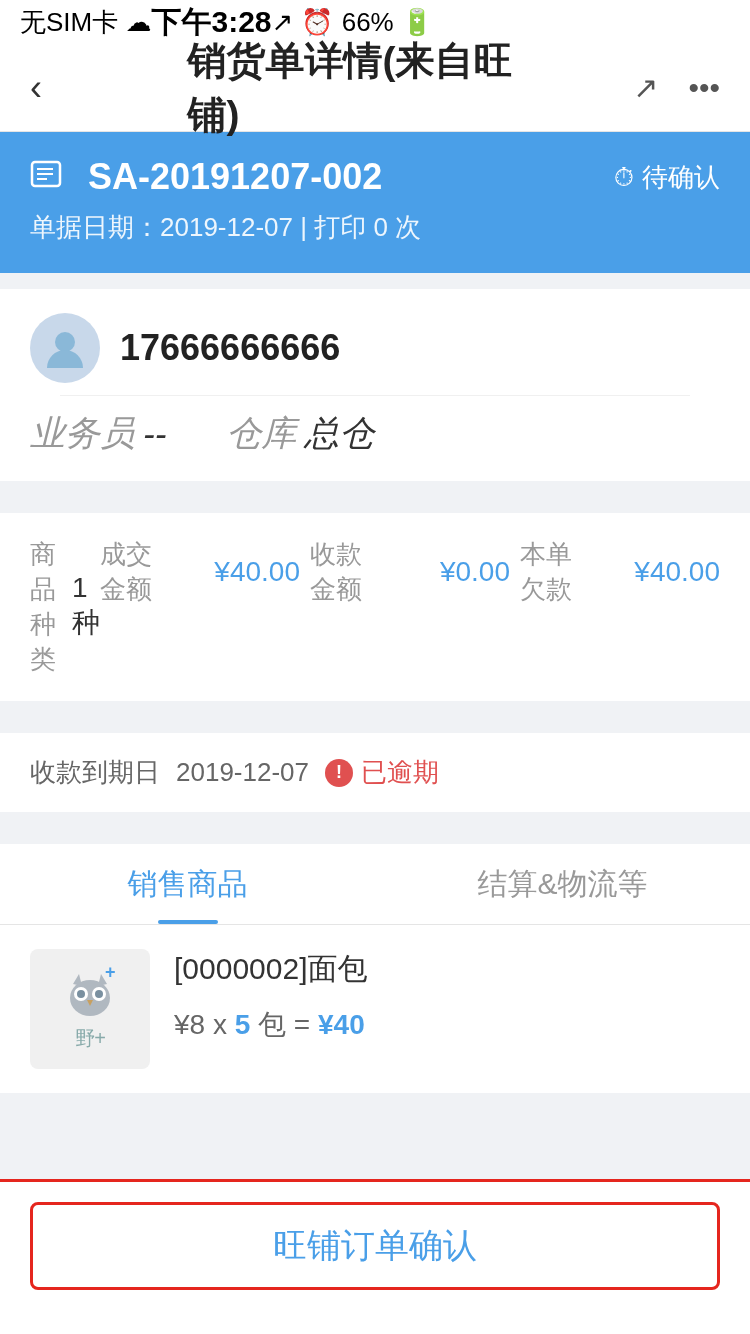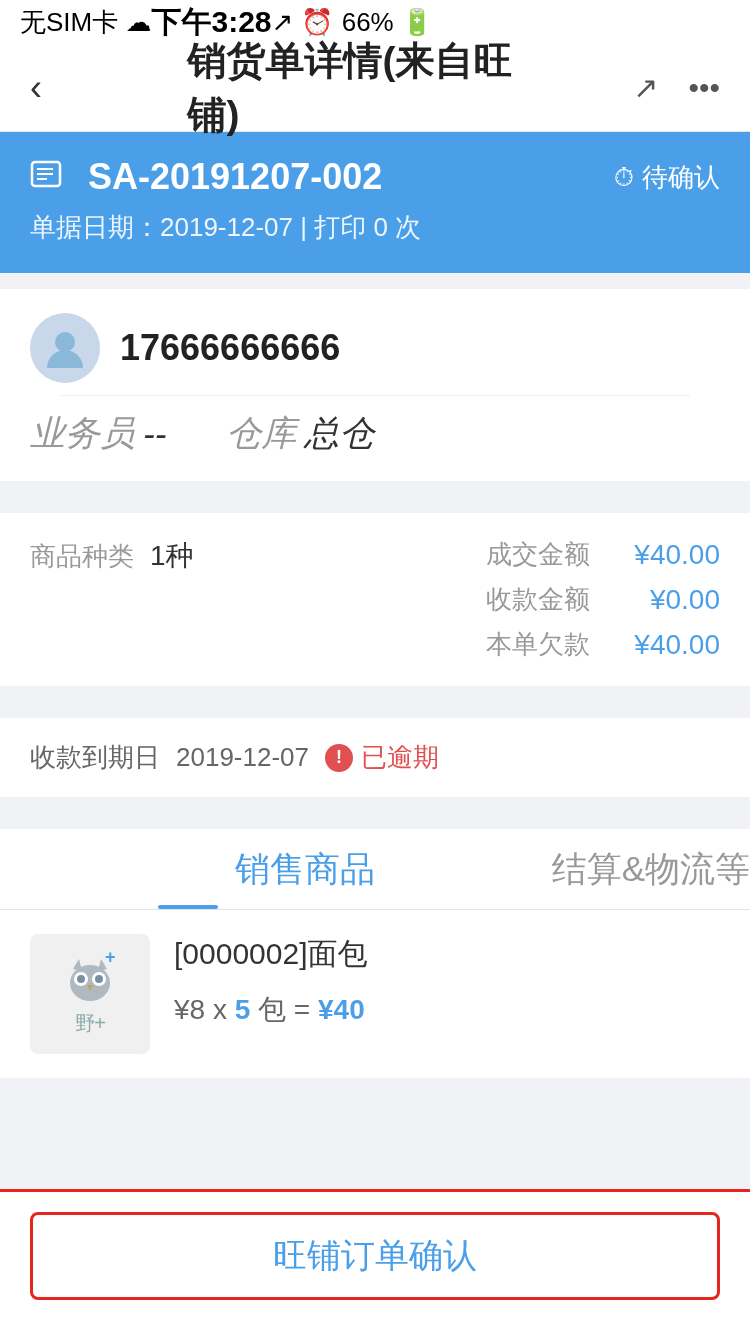--- a/index.html
+++ b/index.html
@@ -157,21 +157,21 @@
     .summary-left {
       flex: 1;
       display: flex;
       align-items: center;
       gap: 16px;
     }
     .summary-label { font-size: 26px; color: #999; }
     .summary-value { font-size: 28px; color: #333; font-weight: 500; }
     .summary-right {
       display: flex;
-      flex-direction: column;
+      flex-direction: row;
       align-items: flex-start;
       gap: 10px;
     }
     .summary-row {
       display: flex;
       align-items: center;
       gap: 20px;
     }
     .summary-row-label { font-size: 26px; color: #999; }
     .summary-row-value { font-size: 28px; color: #4a9fe8; font-weight: 500; min-width: 110px; text-align: right; }
@@ -212,22 +212,22 @@
       background: #fff;
       margin-top: 16px;
       display: flex;
       border-bottom: 1px solid #e5e5e5;
     }
     .tab {
       flex: 1;
       height: 80px;
       display: flex;
       align-items: center;
-      justify-content: flex-end;
-      font-size: 35px;
+      justify-content: center;
+      font-size: 30px;
       color: #999;
       position: relative;
       cursor: pointer;
     }
     .tab.active {
       color: #4a9fe8;
     }
     .tab.active::after {
       content: '';
       position: absolute;
@@ -296,21 +296,21 @@
       min-height: 200px;
     }
 
     
     .confirm-btn-wrapper {
       position: fixed;
       bottom: 0;
       left: 0;
       width: 750px;
       background: #fff;
-      padding: 20px 30px 34px;
+      padding: 20px 30px 44px;
       border-top: 3px solid #e5261e;
     }
     .confirm-btn {
       width: 100%;
       height: 88px;
       border: 3px solid #e5261e;
       border-radius: 8px;
       background: #fff;
       color: #4a9fe8;
       font-size: 34px;

